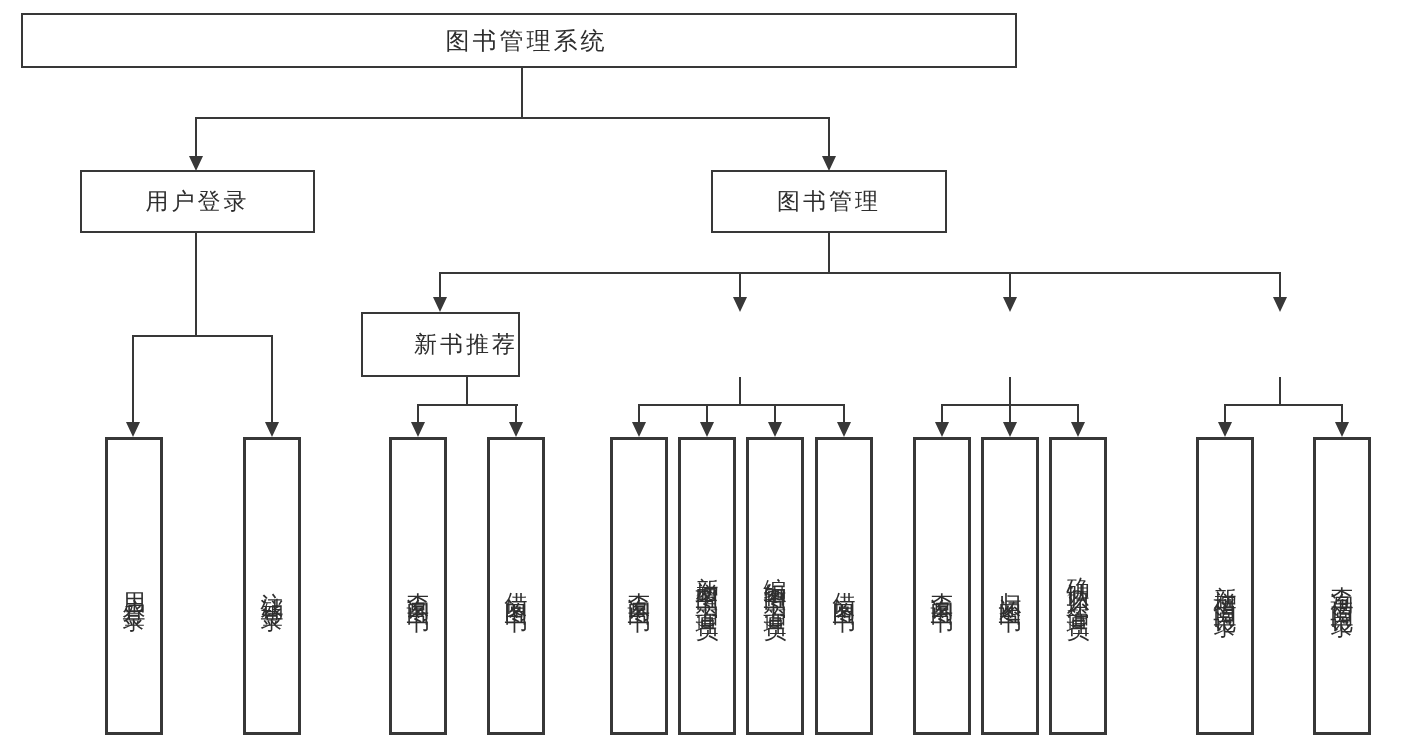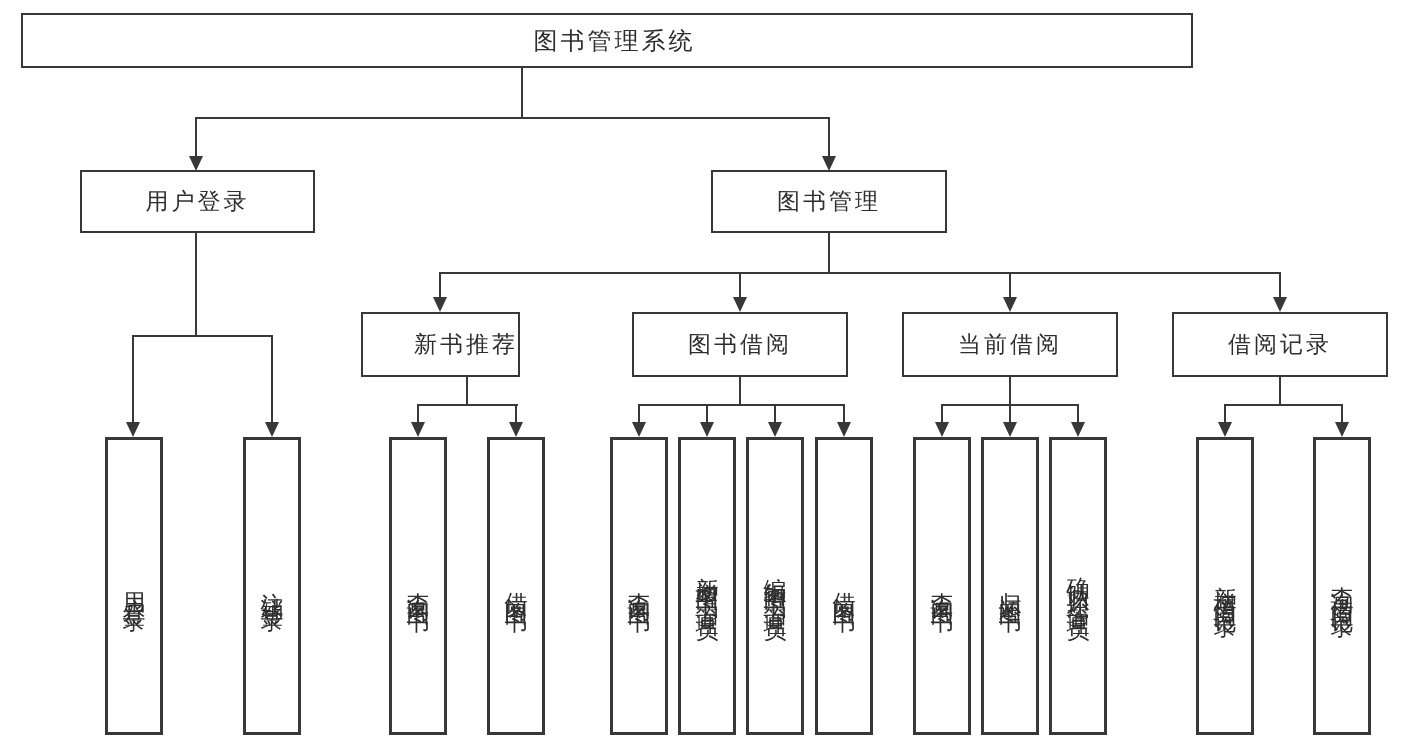--- a/index.html
+++ b/index.html
@@ -54,21 +54,21 @@
     text-shadow: 0 0 3px #ffffff, 0 0 3px #ffffff;
     z-index: 5;
     white-space: nowrap;
   }
 </style>
 </head>
 <body>
 
 <div class="canvas">
 
-  <div class="node h title" style="left:21px; top:13px; width:1172px; height:55px;padding-left:15px;">
+  <div class="node h title" style="left:21px; top:13px; width:996px; height:55px;padding-left:15px;">
     <span>图书管理系统</span>
   </div>
 
   <div class="vl" style="left:521px; top:68px; height:50px;"></div>
   <div class="hl" style="left:195px; top:117px; width:635px;"></div>
   <div class="vl" style="left:195px; top:117px; height:41px;"></div>
   <div class="ar" style="left:189px; top:156px;"></div>
   <div class="vl" style="left:828px; top:117px; height:41px;"></div>
   <div class="ar" style="left:822px; top:156px;"></div>
 
@@ -92,29 +92,20 @@
   <div class="ar" style="left:433px; top:297px;"></div>
   <div class="vl" style="left:739px; top:272px; height:27px;"></div>
   <div class="ar" style="left:733px; top:297px;"></div>
   <div class="vl" style="left:1009px; top:272px; height:27px;"></div>
   <div class="ar" style="left:1003px; top:297px;"></div>
   <div class="vl" style="left:1279px; top:272px; height:27px;"></div>
   <div class="ar" style="left:1273px; top:297px;"></div>
 
   <div class="node h" style="left:361px; top:312px; width:159px; height:65px;justify-content:flex-end;">
     <span>新书推荐</span>
-  </div>
-  <div class="node h" style="left:632px; top:312px; width:216px; height:65px;">
-    <span>图书借阅</span>
-  </div>
-  <div class="node h" style="left:902px; top:312px; width:216px; height:65px;">
-    <span>当前借阅</span>
-  </div>
-  <div class="node h" style="left:1172px; top:312px; width:216px; height:65px;">
-    <span>借阅记录</span>
   </div>
 
   <div class="vl" style="left:466px; top:377px; height:29px;"></div>
   <div class="hl" style="left:417px; top:404px; width:101px;"></div>
   <div class="vl" style="left:417px; top:404px; height:19px;"></div>
   <div class="ar" style="left:411px; top:422px;"></div>
   <div class="vl" style="left:515px; top:404px; height:19px;"></div>
   <div class="ar" style="left:509px; top:422px;"></div>
 
   <div class="vl" style="left:739px; top:377px; height:29px;"></div>

